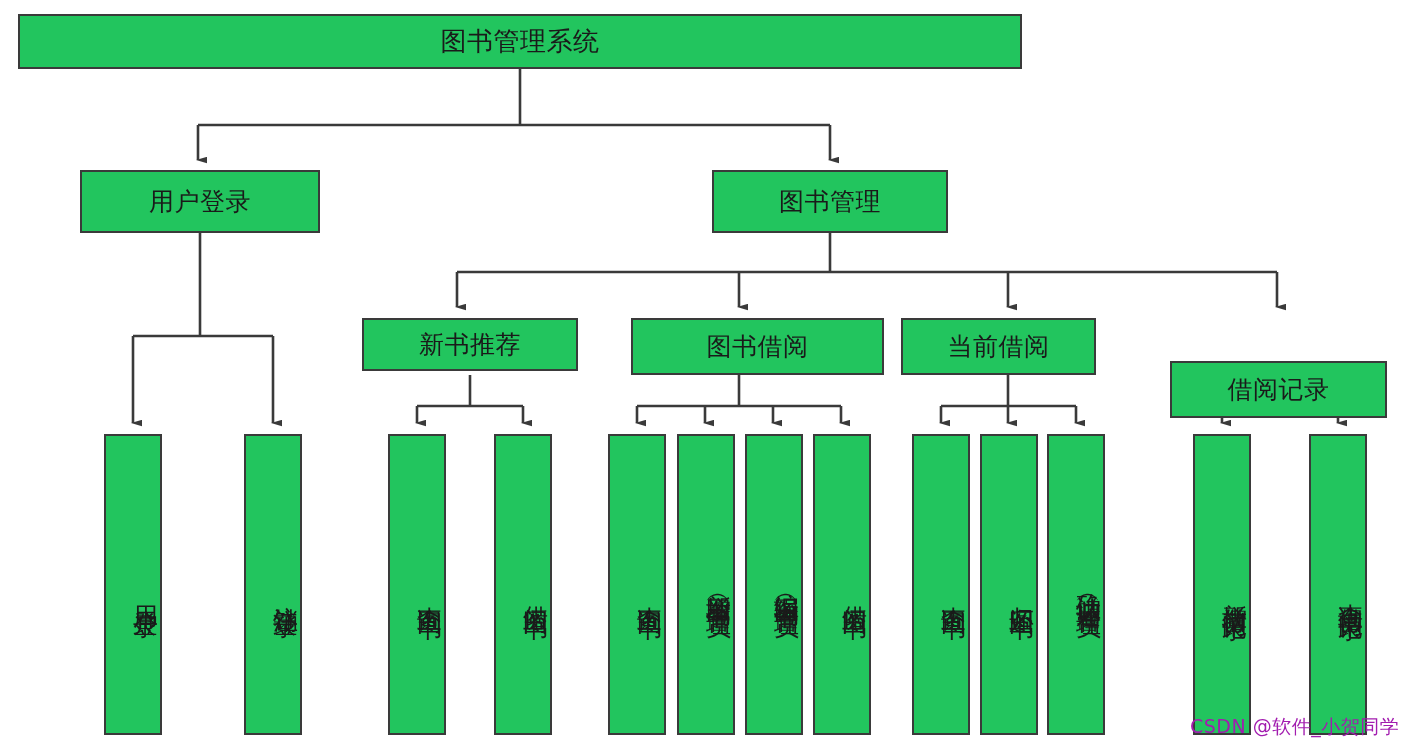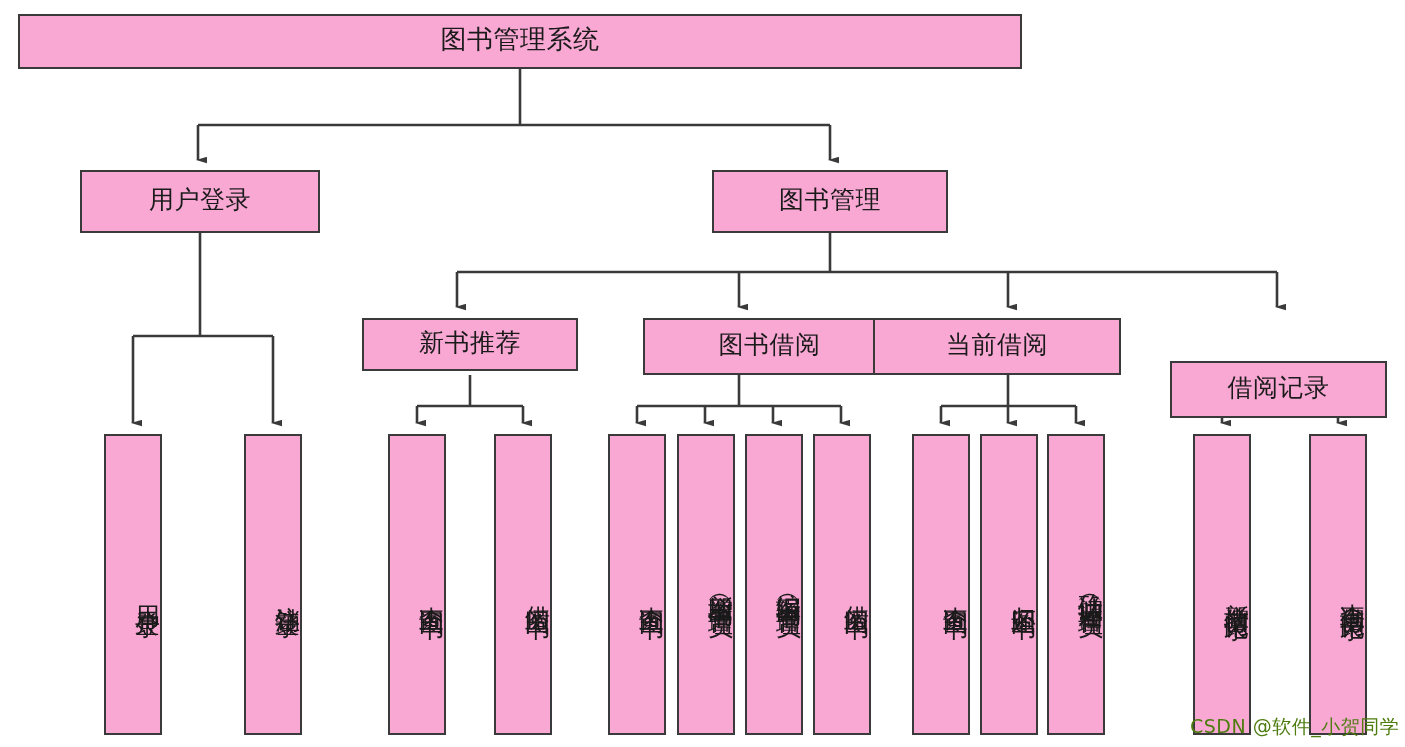--- a/index.html
+++ b/index.html
@@ -21,28 +21,27 @@
     position: absolute;
     left: 0;
     top: 0;
     width: 1405px;
     height: 747px;
   }
   .node-box {
     position: absolute;
     box-sizing: border-box;
     border: 2.5px solid #3a3a3a;
-    background: #f9a8d4;
+    background: #22c55e;
     color: #1a1a1a;
     display: flex;
     align-items: center;
     justify-content: center;
     text-align: left;
     line-height: 1.18;
-    font-family: Liberation Mono, monospace;
   }
   .node-box.horizontal {
     font-size: 25px;
     letter-spacing: 0.5px;
   }
   .node-box.vertical {
     writing-mode: vertical-rl;
     text-orientation: upright;
     font-size: 25px;
     align-items: flex-start;
@@ -52,21 +51,21 @@
   }
   .node-box.vertical.tall-text {
     padding-top: 6px;
   }
   .node-box.root {
     font-size: 26px;
   }
   #watermark {
     position: absolute;
     font-size: 19px;
-    color: #4d7c0f;
+    color: #a21caf;
     white-space: nowrap;
     letter-spacing: 0.5px;
     pointer-events: none;
   }
 </style>
 </head>
 <body>
 
 <div id="canvas">
 
@@ -122,23 +121,23 @@
   </svg>
 
   <div class="node-box horizontal root" style="left:18px; top:14px; width:1004px; height:55px;">图书管理系统</div>
 
   <div class="node-box horizontal" style="left:80px; top:170px; width:240px; height:63px;">用户登录</div>
 
   <div class="node-box horizontal" style="left:712px; top:170px; width:236px; height:63px;">图书管理</div>
 
   <div class="node-box horizontal" style="left:362px; top:318px; width:216px; height:53px;">新书推荐</div>
 
-  <div class="node-box horizontal" style="left:631px; top:318px; width:253px; height:57px;margin-left:12px;">图书借阅</div>
+  <div class="node-box horizontal" style="left:631px; top:318px; width:253px; height:57px;">图书借阅</div>
 
-  <div class="node-box horizontal" style="left:873px; top:318px; width:248px; height:57px;">当前借阅</div>
+  <div class="node-box horizontal" style="left:901px; top:318px; width:195px; height:57px;">当前借阅</div>
 
   <div class="node-box horizontal" style="left:1170px; top:318px; width:217px; height:57px;margin-top:43px;">借阅记录</div>
 
   <div class="node-box vertical" style="left:104px; top:434px; width:58px; height:301px;">用户登录</div>
 
   <div class="node-box vertical" style="left:244px; top:434px; width:58px; height:301px;">注销登录</div>
 
   <div class="node-box vertical" style="left:388px; top:434px; width:58px; height:301px;">查询图书</div>
 
   <div class="node-box vertical" style="left:494px; top:434px; width:58px; height:301px;">借阅图书</div>

